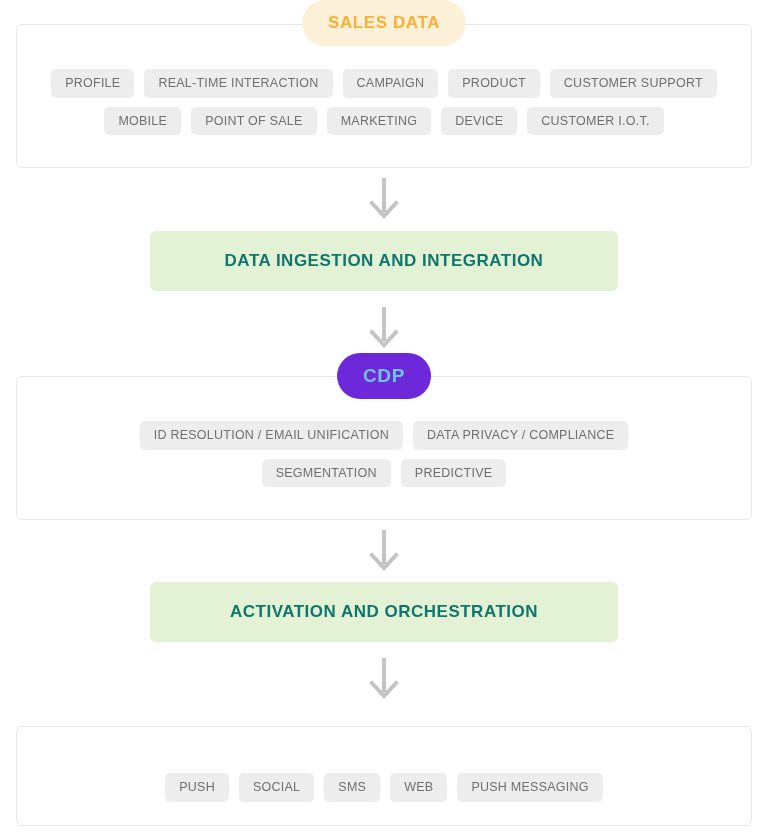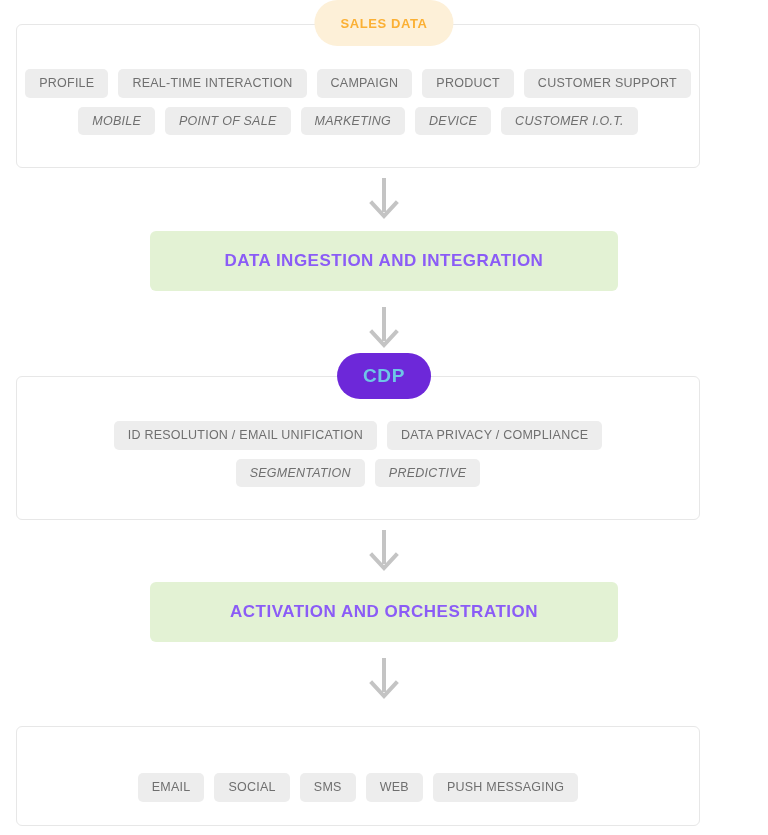--- a/index.html
+++ b/index.html
@@ -19,21 +19,21 @@
     position: relative;
     width: 768px;
     height: 835px;
     box-sizing: border-box;
   }
 
   
   .panel {
     position: absolute;
     left: 16px;
-    width: 684px;
+    width: 736px;
     box-sizing: border-box;
     border: 1px solid #e7e7e7;
     border-radius: 6px;
     background: #ffffff;
   }
 
   .panel-body {
     padding: 12px 14px 16px;
   }
 
@@ -47,21 +47,21 @@
     justify-content: center;
     border-radius: 999px;
     font-weight: bold;
     letter-spacing: 0.6px;
     white-space: nowrap;
     z-index: 5;
   }
   .pill-sales, .pill-channels {
     background: #fdf0d8;
     color: #fbb034;
-    font-size: 13px;
+    font-size: 17px;
     padding: 0 26px;
     height: 46px;
   }
   .pill-cdp {
     background: #6d28d9;
     color: #6ec6e6;
     font-size: 19px;
     padding: 0 26px;
     height: 46px;
   }
@@ -69,21 +69,20 @@
   
   .tag-row {
     display: flex;
     flex-wrap: nowrap;
     justify-content: center;
     align-items: center;
     gap: 10px;
   }
   .tag-row + .tag-row {
     margin-top: 9px;
-    font-style: italic;
   }
   .tag {
     background: #ededed;
     color: #6f6f6f;
     font-size: 12.5px;
     letter-spacing: 0.25px;
     border-radius: 5px;
     padding: 8px 14px 8px;
     line-height: 1;
     white-space: nowrap;
@@ -95,21 +94,21 @@
     left: 150px;
     width: 468px;
     height: 60px;
     background: #e3f2d4;
     border-radius: 6px;
     display: flex;
     align-items: center;
     justify-content: center;
   }
   .band-label {
-    color: #8b5cf6;
+    color: #0f766e;
     font-size: 17px;
     font-weight: bold;
     letter-spacing: 0.5px;
     white-space: nowrap;
   }
 
   
   .arrow {
     position: absolute;
     left: 50%;
@@ -194,21 +193,21 @@
   <div class="arrow" style="top:656px;">
     <svg width="34" height="46" viewBox="0 0 34 46" aria-hidden="true">
       <path d="M17 2 L17 36" stroke="#c4c4c4" stroke-width="4" fill="none"></path>
       <path d="M5 27 L17 40 L29 27" stroke="#c4c4c4" stroke-width="4" fill="none" stroke-linecap="square"></path>
     </svg>
   </div>
 
   <div class="panel" style="top:726px; height:100px;">
     <div class="panel-body" style="padding-top:46px;">
       <div class="tag-row">
-        <span class="tag">EMAIL</span>
+        <span class="tag">PUSH</span>
         <span class="tag">SOCIAL</span>
         <span class="tag">SMS</span>
         <span class="tag">WEB</span>
         <span class="tag">PUSH MESSAGING</span>
       </div>
     </div>
   </div>
 
 </div>
 

